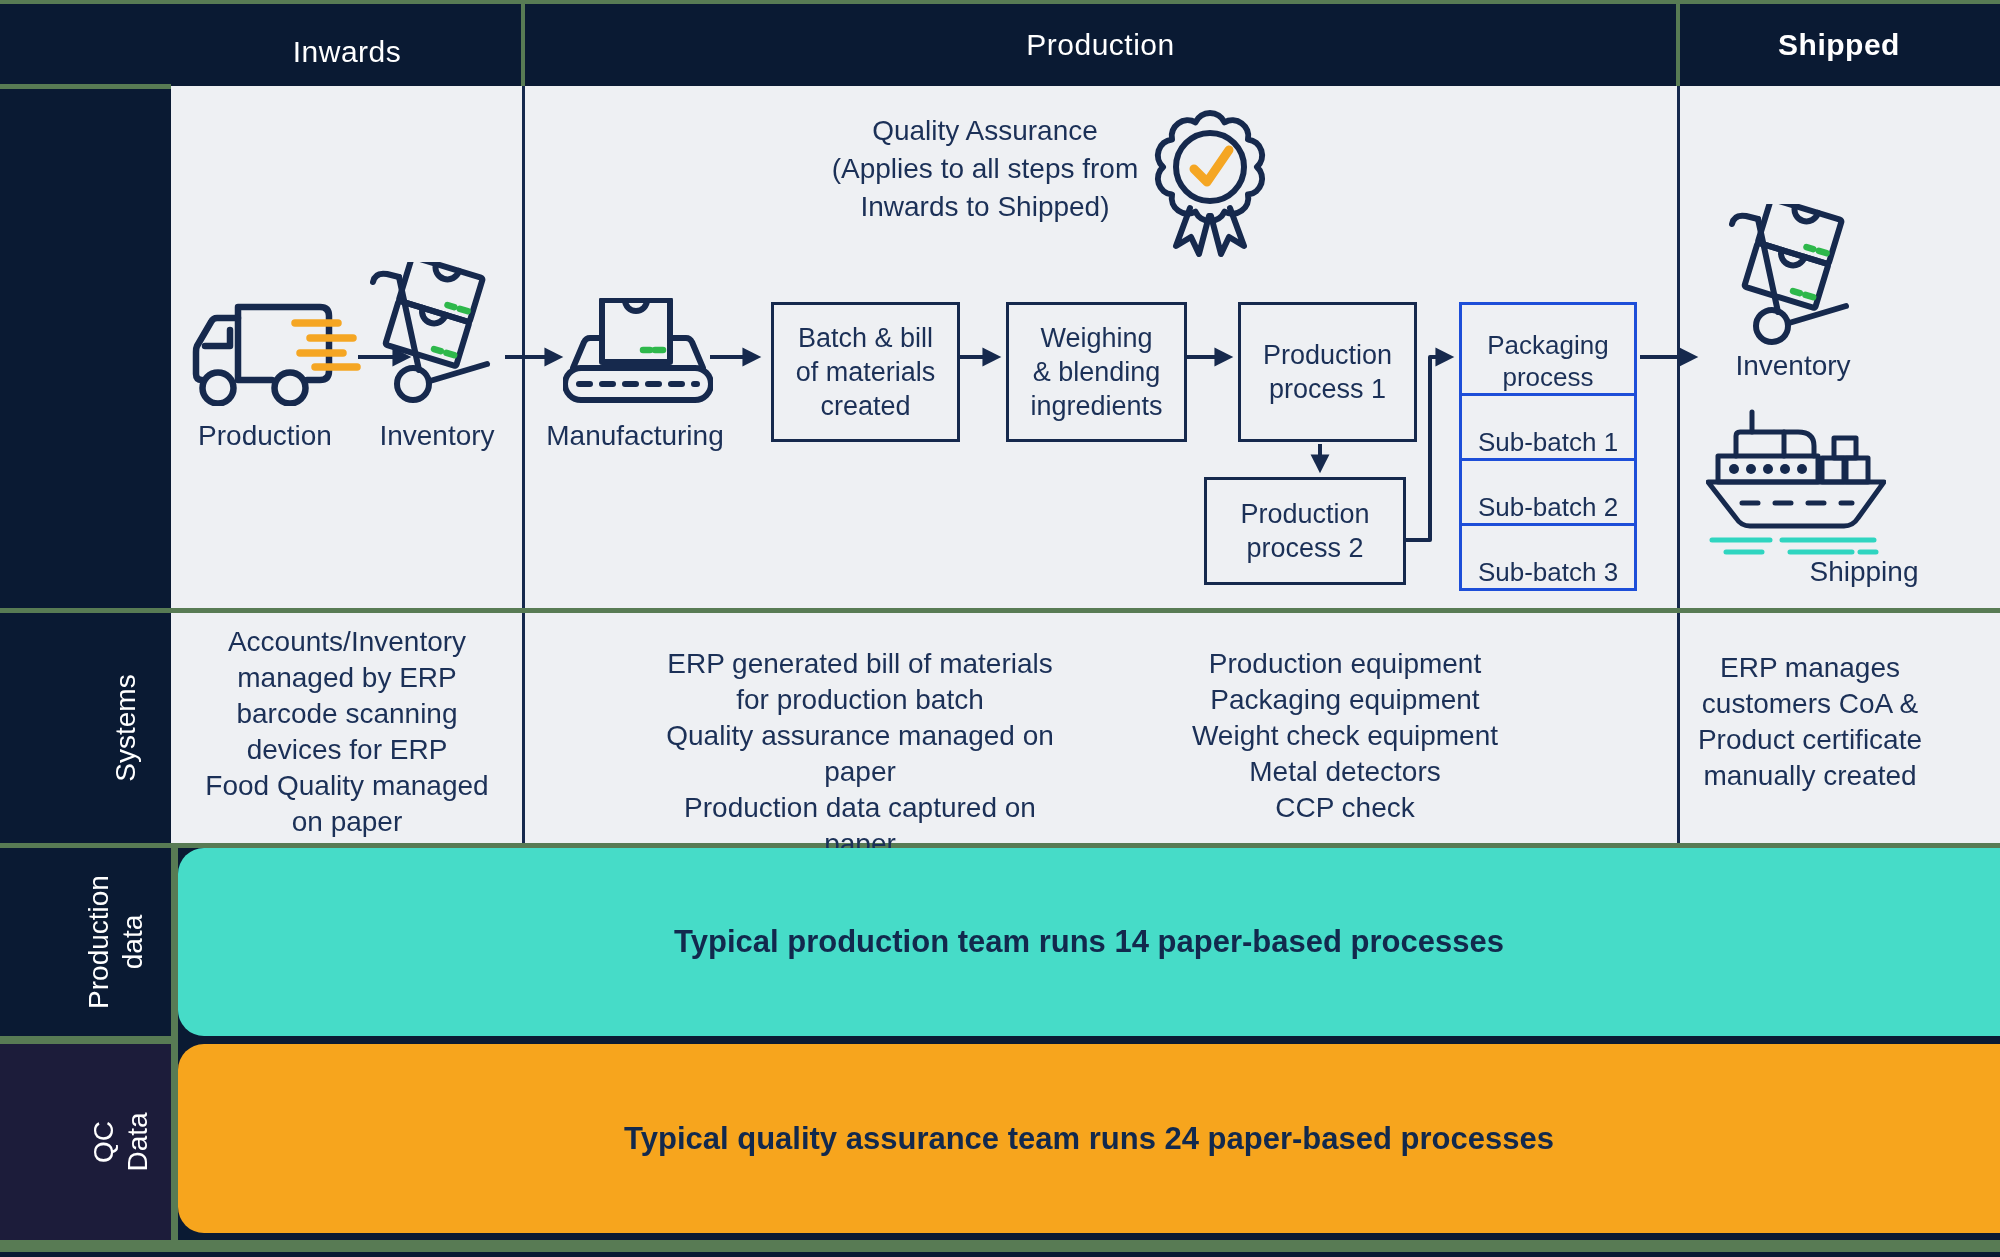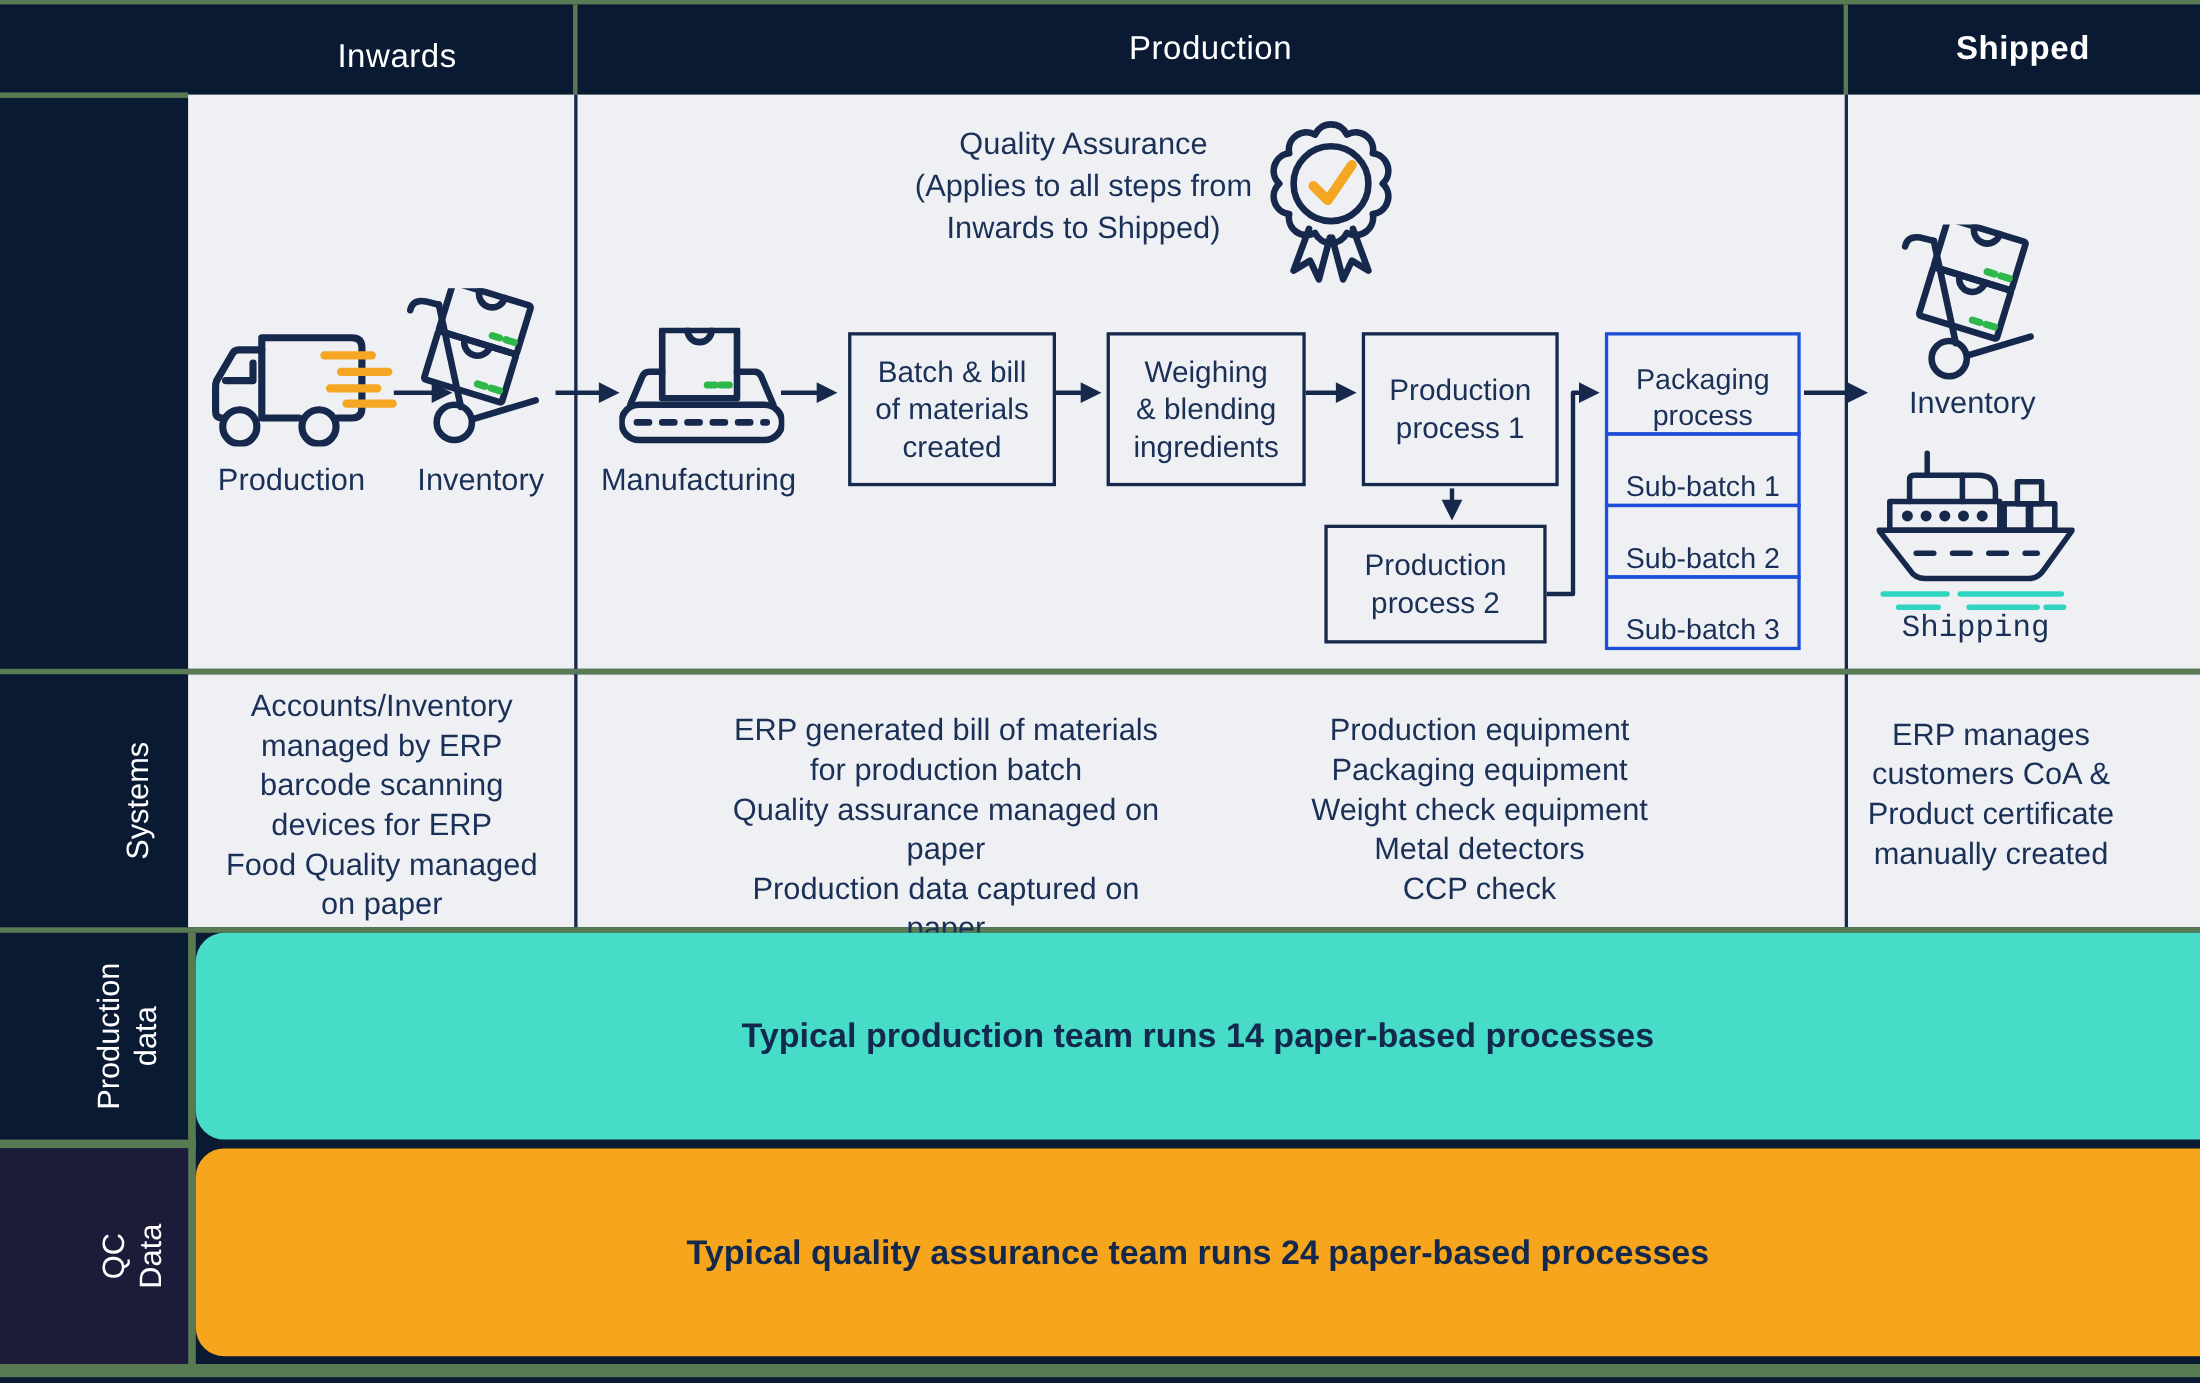--- a/index.html
+++ b/index.html
@@ -25,21 +25,21 @@
   .banner{display:flex;align-items:center;justify-content:center;text-align:center;
           border-radius:26px 0 0 26px;}
   .banner .btxt{font-weight:bold;font-size:31px;color:#12294d;}
   svg{display:block;}
 </style>
 </head>
 <body>
 
 <div class="canvas">
 
-  <div class="abs hdr-label" style="left:185px;top:4px;width:352px;height:96px;align-items:center;">
+  <div class="abs hdr-label" style="left:171px;top:4px;width:352px;height:96px;align-items:center;">
     <span>Inwards</span>
   </div>
   <div class="abs hdr-label" style="left:523px;top:4px;width:1155px;height:82px;">
     <span>Production</span>
   </div>
   <div class="abs hdr-label" style="left:1678px;top:4px;width:322px;height:82px;font-weight:bold;">
     <span>Shipped</span>
   </div>
   <div class="abs greenline" style="left:0;top:0;width:2000px;height:4px;"></div>
   <div class="abs greenline" style="left:521px;top:4px;width:4px;height:82px;"></div>
@@ -206,21 +206,21 @@
         <circle cx="45" cy="61" r="5"></circle>
         <circle cx="62" cy="61" r="5"></circle>
       <circle cx="79" cy="61" r="5"></circle>
         <circle cx="96" cy="61" r="5"></circle>
     </g>
     <g fill="none" stroke="#2fd5c0" stroke-width="5" stroke-linecap="round">
       <path d="M6 132 H64 M76 132 H168"></path>
       <path d="M20 144 H56 M84 144 H146 M154 144 H170"></path>
     </g>
   </svg>
-  <div class="abs icon-label" style="left:1696px;top:556px;width:200px;font-family:Liberation Mono, monospace;">
+  <div class="abs icon-label" style="left:1764px;top:556px;width:200px;">
     <span>Shipping</span>
   </div>
 
   <svg class="abs" style="left:171px;top:86px;" width="1829" height="522" viewBox="0 0 1829 522">
     <defs>
       <marker id="ah" viewBox="0 0 14 14" refX="9" refY="7" markerWidth="5.5" markerHeight="5.5" orient="auto">
         <path d="M1 1 L13 7 L1 13 Z" fill="#16294d"></path>
       </marker>
     </defs>
     <g fill="none" stroke="#16294d" stroke-width="4" stroke-linejoin="round">

